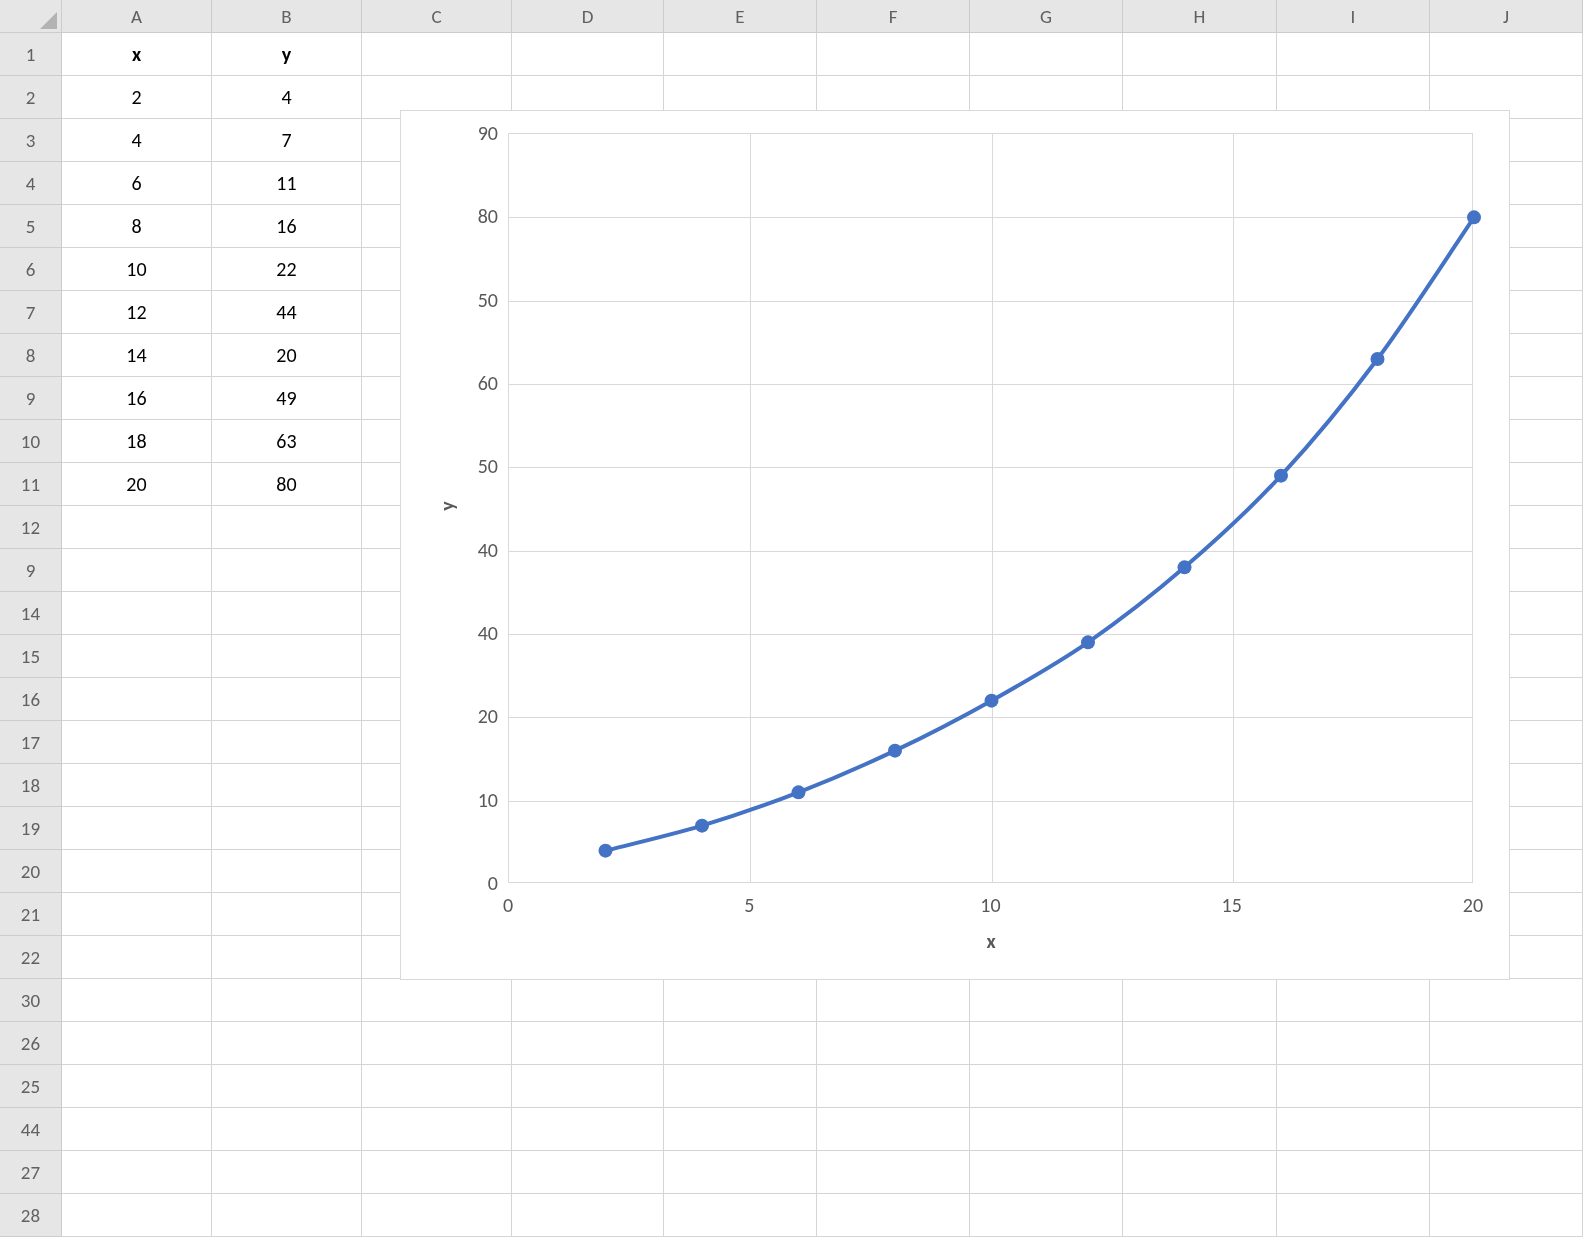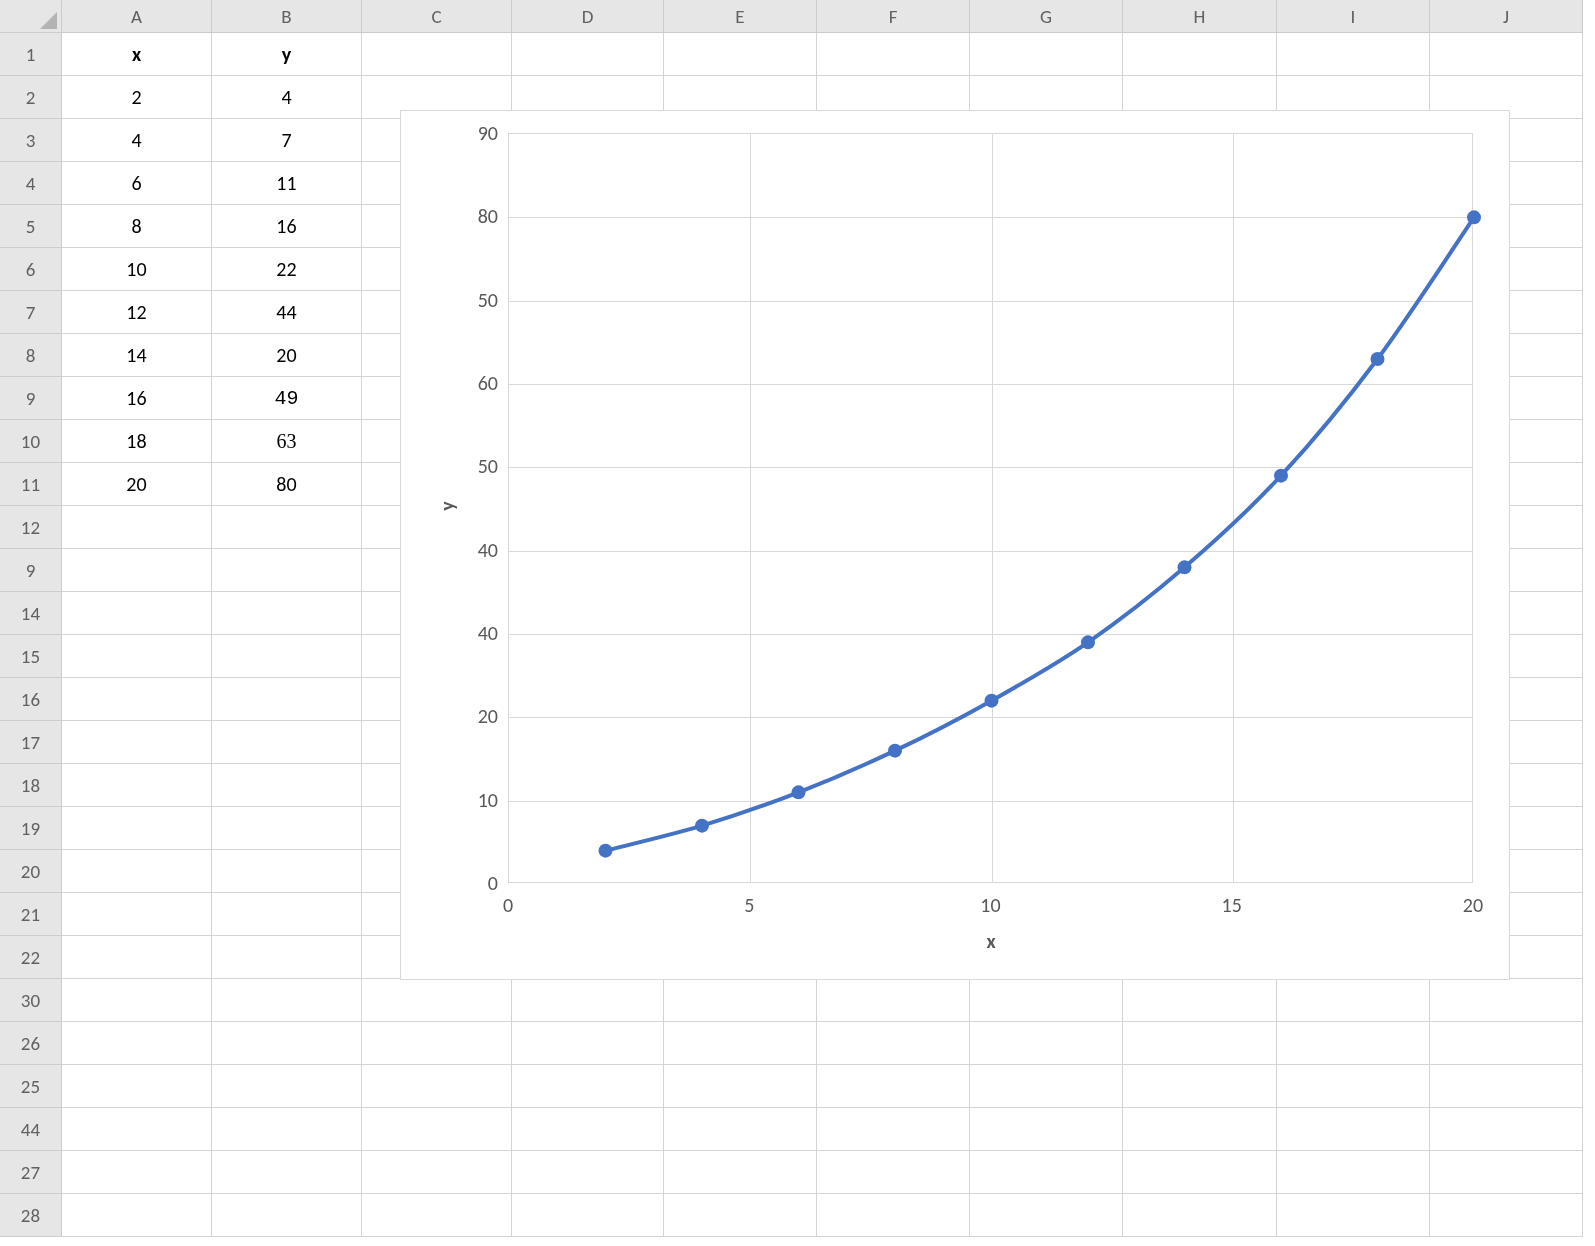--- a/index.html
+++ b/index.html
@@ -271,31 +271,31 @@
       <div class="cell" style="left: 212px; top: 334px; width: 150px; height: 43px;">20</div>
       <div class="cell" style="left: 362px; top: 334px; width: 150px; height: 43px;"></div>
       <div class="cell" style="left: 512px; top: 334px; width: 152px; height: 43px;"></div>
       <div class="cell" style="left: 664px; top: 334px; width: 153px; height: 43px;"></div>
       <div class="cell" style="left: 817px; top: 334px; width: 153px; height: 43px;"></div>
       <div class="cell" style="left: 970px; top: 334px; width: 153px; height: 43px;"></div>
       <div class="cell" style="left: 1123px; top: 334px; width: 154px; height: 43px;"></div>
       <div class="cell" style="left: 1277px; top: 334px; width: 153px; height: 43px;"></div>
       <div class="cell" style="left: 1430px; top: 334px; width: 153px; height: 43px;"></div>
       <div class="cell" style="left: 62px; top: 377px; width: 150px; height: 43px;">16</div>
-      <div class="cell" style="left: 212px; top: 377px; width: 150px; height: 43px; font-family: Liberation Mono, monospace;">49</div>
+      <div class="cell" style="left: 212px; top: 377px; width: 150px; height: 43px;">49</div>
       <div class="cell" style="left: 362px; top: 377px; width: 150px; height: 43px;"></div>
       <div class="cell" style="left: 512px; top: 377px; width: 152px; height: 43px;"></div>
       <div class="cell" style="left: 664px; top: 377px; width: 153px; height: 43px;"></div>
       <div class="cell" style="left: 817px; top: 377px; width: 153px; height: 43px;"></div>
       <div class="cell" style="left: 970px; top: 377px; width: 153px; height: 43px;"></div>
       <div class="cell" style="left: 1123px; top: 377px; width: 154px; height: 43px;"></div>
       <div class="cell" style="left: 1277px; top: 377px; width: 153px; height: 43px;"></div>
       <div class="cell" style="left: 1430px; top: 377px; width: 153px; height: 43px;"></div>
       <div class="cell" style="left: 62px; top: 420px; width: 150px; height: 43px;">18</div>
-      <div class="cell" style="left: 212px; top: 420px; width: 150px; height: 43px; font-family: Liberation Serif, serif;">63</div>
+      <div class="cell" style="left: 212px; top: 420px; width: 150px; height: 43px;">63</div>
       <div class="cell" style="left: 362px; top: 420px; width: 150px; height: 43px;"></div>
       <div class="cell" style="left: 512px; top: 420px; width: 152px; height: 43px;"></div>
       <div class="cell" style="left: 664px; top: 420px; width: 153px; height: 43px;"></div>
       <div class="cell" style="left: 817px; top: 420px; width: 153px; height: 43px;"></div>
       <div class="cell" style="left: 970px; top: 420px; width: 153px; height: 43px;"></div>
       <div class="cell" style="left: 1123px; top: 420px; width: 154px; height: 43px;"></div>
       <div class="cell" style="left: 1277px; top: 420px; width: 153px; height: 43px;"></div>
       <div class="cell" style="left: 1430px; top: 420px; width: 153px; height: 43px;"></div>
       <div class="cell" style="left: 62px; top: 463px; width: 150px; height: 43px;">20</div>
       <div class="cell" style="left: 212px; top: 463px; width: 150px; height: 43px;">80</div>

